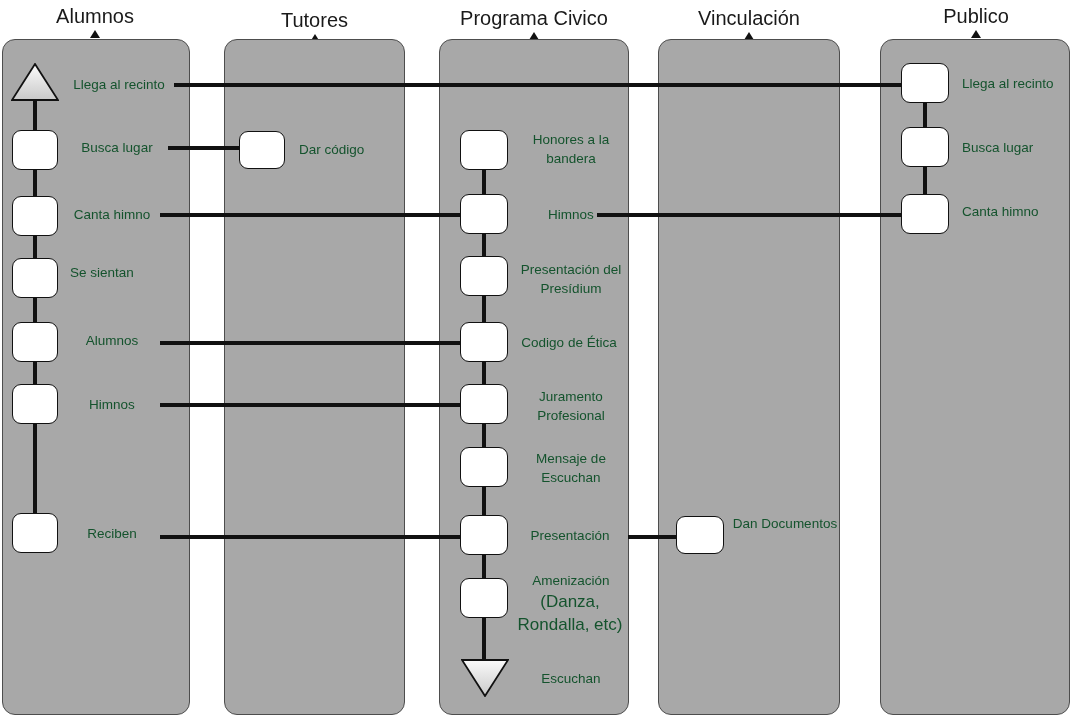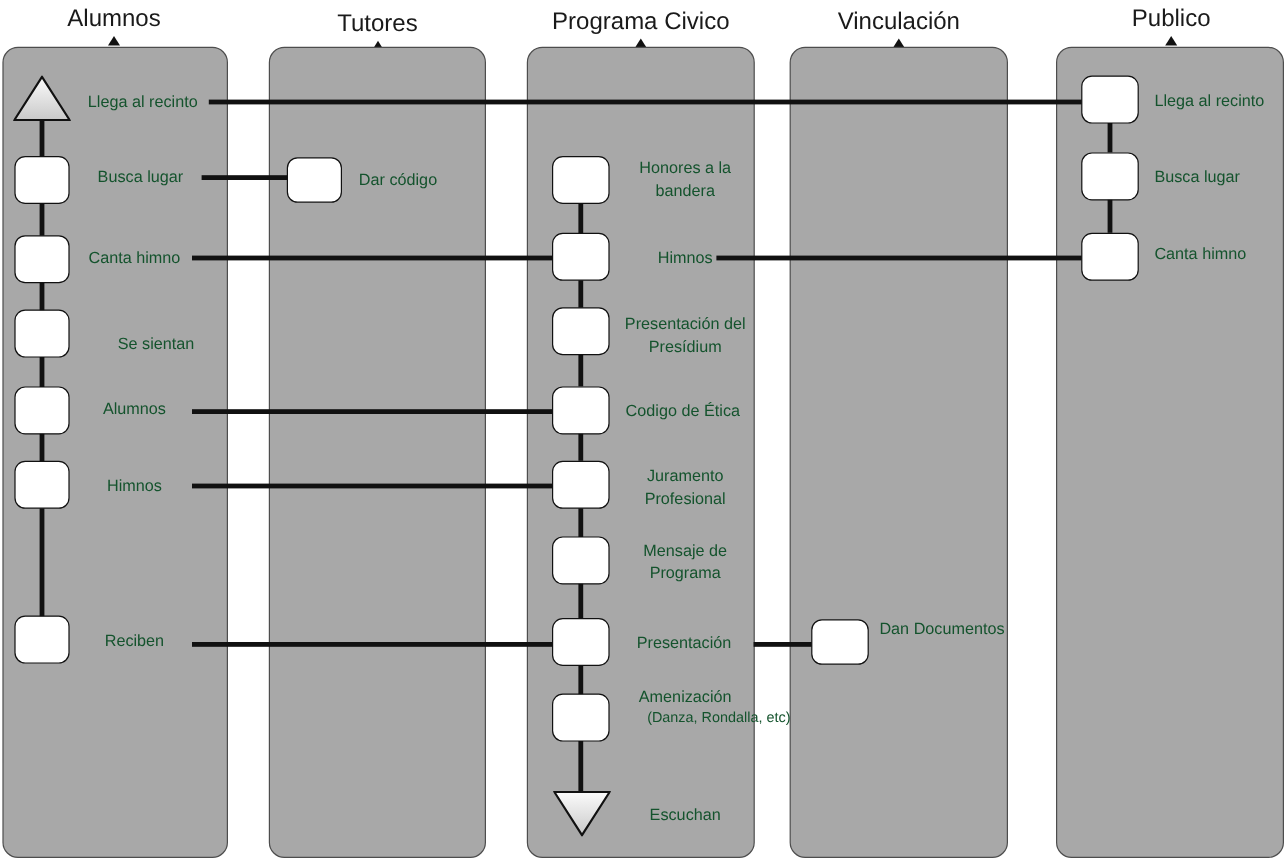--- a/index.html
+++ b/index.html
@@ -57,22 +57,21 @@
   .node-label {
     position: absolute;
     font-size: 13.5px;
     color: #14532d;
     line-height: 1.38;
     text-align: center;
     z-index: 7;
     font-family: "Liberation Sans", sans-serif;
   }
   .node-label.small {
-    font-size: 12px;
-    padding-left: 29px;
+    font-size: 17px;
   }
   .node-label.left {
     text-align: left;
   }
 
   
   .tri {
     position: absolute;
     z-index: 6;
   }
@@ -157,21 +156,21 @@
   <div class="vline" style="left:33px; top:360px; height:26px;"></div>
 
   <div class="node" style="left:12px; top:384px; width:46px; height:40px;"></div>
   <div class="vline" style="left:33px; top:422px; height:92px;"></div>
 
   <div class="node" style="left:12px; top:513px; width:46px; height:40px;"></div>
 
   <div class="node-label" style="left:60px; top:76px;  width:118px;">Llega al recinto</div>
   <div class="node-label" style="left:62px; top:139px; width:110px;">Busca lugar</div>
   <div class="node-label" style="left:62px; top:206px; width:100px;">Canta himno</div>
-  <div class="node-label left" style="left:70px; top:278px; width:120px;text-align:center;">Se sientan</div>
+  <div class="node-label left" style="left:70px; top:264px; width:120px;">Se sientan</div>
   <div class="node-label" style="left:62px; top:332px; width:100px;">Alumnos</div>
   <div class="node-label" style="left:62px; top:396px; width:100px;">Himnos</div>
   <div class="node-label" style="left:62px; top:525px; width:100px;">Reciben</div>
 
   <div class="node" style="left:239px; top:131px; width:46px; height:38px;"></div>
   <div class="node-label left" style="left:299px; top:141px; width:110px;">Dar código</div>
 
   <div class="node" style="left:460px; top:130px; width:48px; height:40px;"></div>
   <div class="vline" style="left:482px; top:168px; height:28px;"></div>
 
@@ -206,21 +205,21 @@
       </defs>
       <polygon points="1,1 47,1 24,37" fill="url(#gtri2)" stroke="#111111" stroke-width="1.8"></polygon>
     </svg>
   </div>
 
   <div class="node-label" style="left:513px; top:131px; width:116px;">Honores a la bandera</div>
   <div class="node-label" style="left:513px; top:206px; width:116px;">Himnos</div>
   <div class="node-label" style="left:513px; top:261px; width:116px;">Presentación del Presídium</div>
   <div class="node-label" style="left:509px; top:334px; width:120px;">Codigo de Ética</div>
   <div class="node-label" style="left:513px; top:388px; width:116px;">Juramento Profesional</div>
-  <div class="node-label" style="left:513px; top:450px; width:116px;">Mensaje de Programa</div>
+  <div class="node-label" style="left:513px; top:450px; width:116px;">Mensaje de Escuchan</div>
   <div class="node-label" style="left:509px; top:527px; width:122px;">Presentación</div>
   <div class="node-label" style="left:513px; top:572px; width:116px;">Amenización</div>
   <div class="node-label small" style="left:509px; top:590px; width:122px;">(Danza, Rondalla, etc)</div>
   <div class="node-label" style="left:513px; top:670px; width:116px;">Escuchan</div>
 
   <div class="node" style="left:676px; top:516px; width:48px; height:38px;"></div>
   <div class="node-label" style="left:729px; top:515px; width:112px;">Dan Documentos</div>
 
   <div class="node" style="left:901px; top:63px; width:48px; height:40px;"></div>
   <div class="vline" style="left:923px; top:101px; height:26px;"></div>

